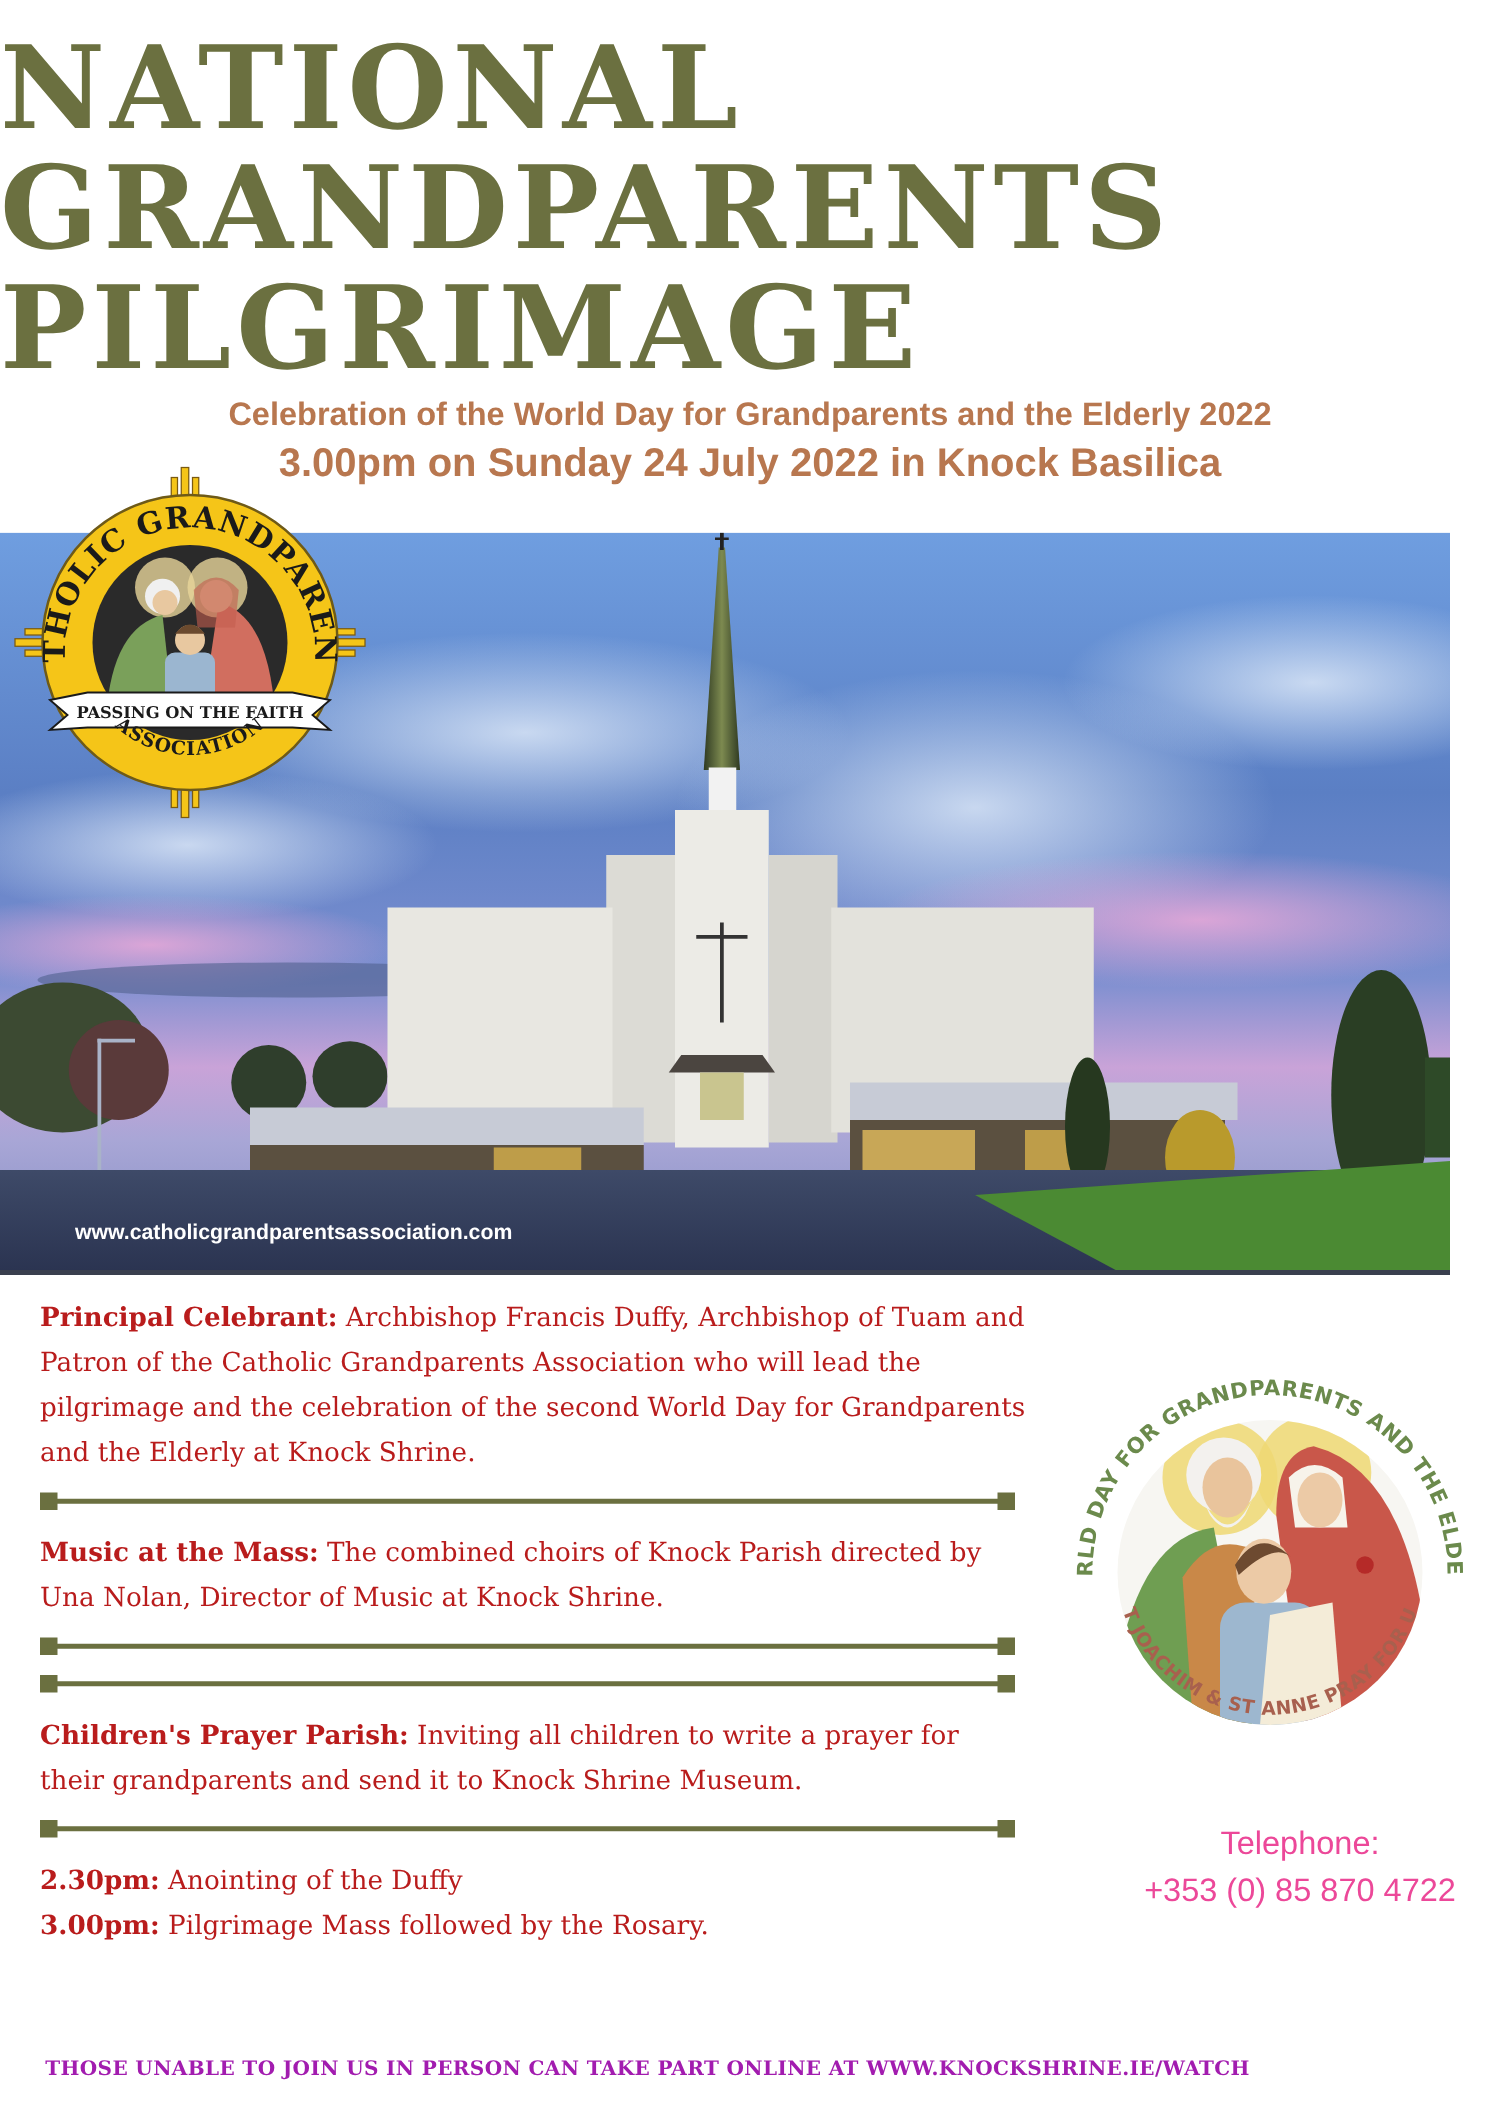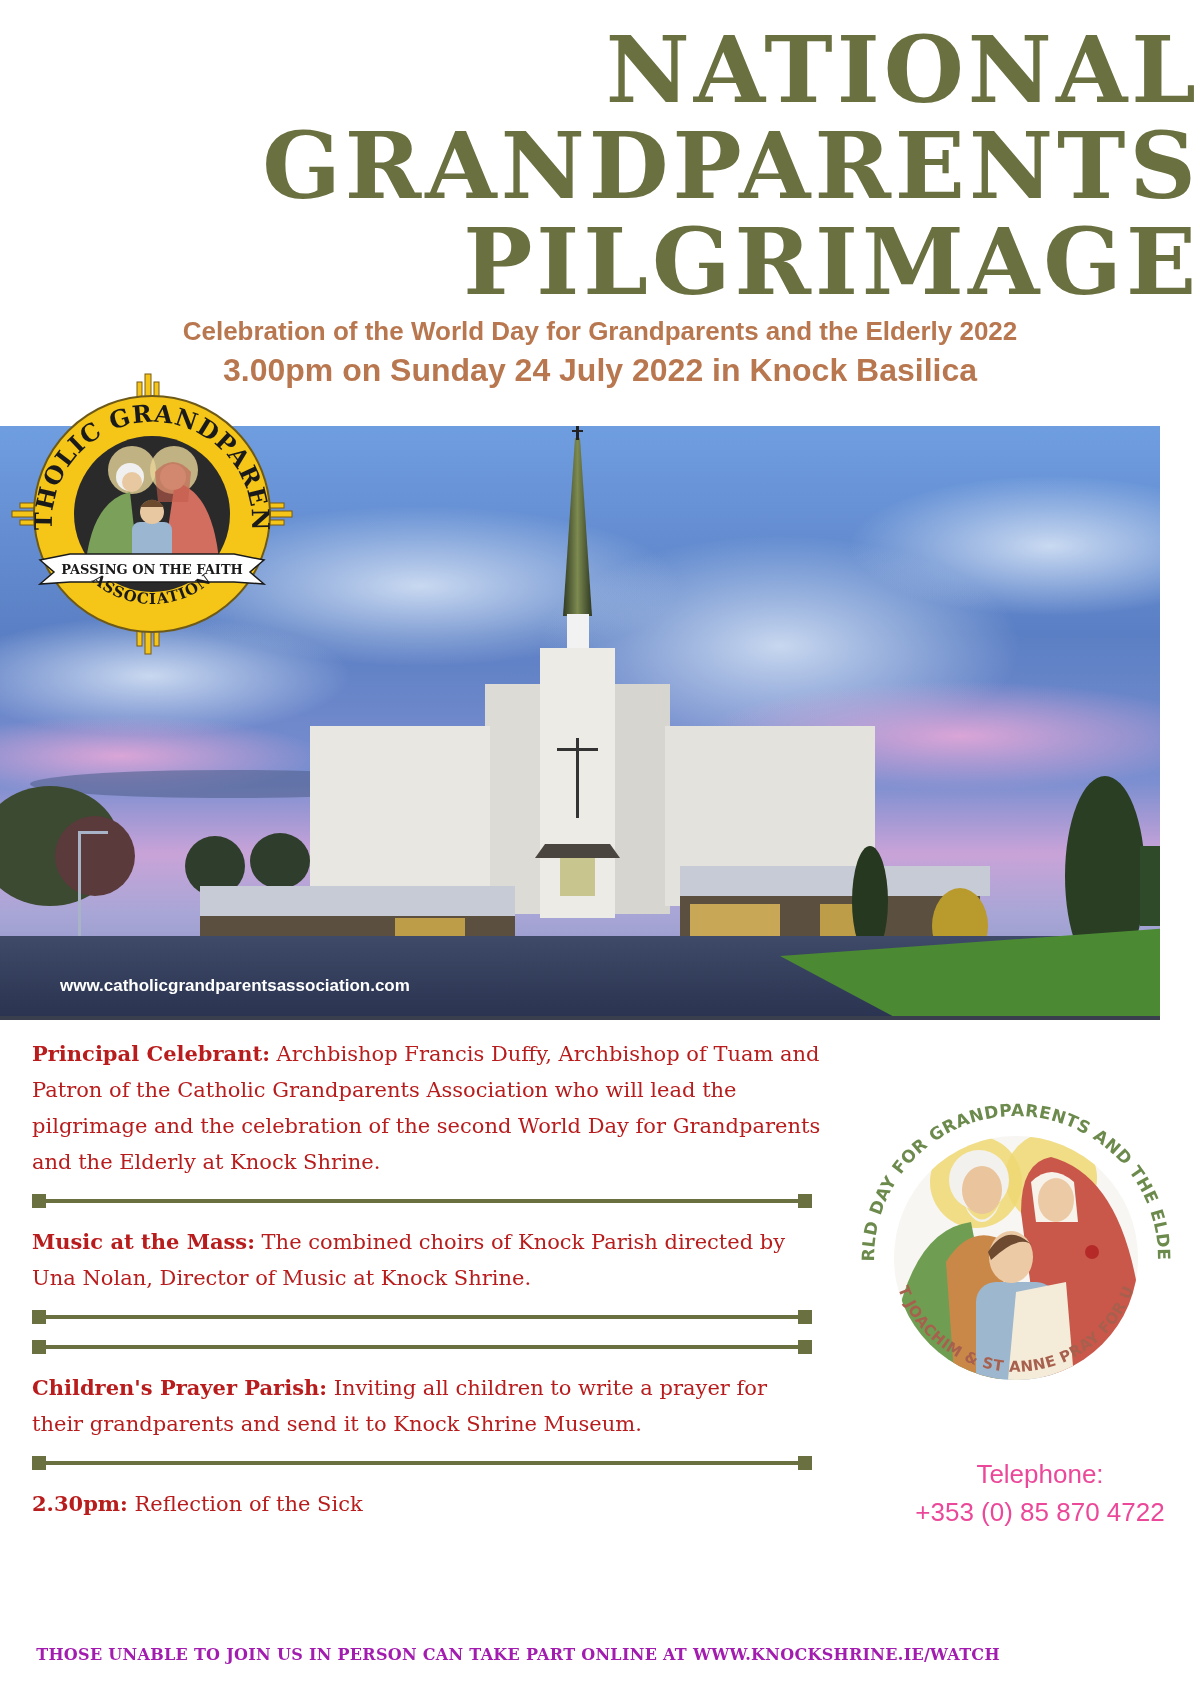--- a/index.html
+++ b/index.html
@@ -1,19 +1,19 @@
 <!DOCTYPE html>
 <html><head>
 <meta charset="utf-8">
 <style>
   * { box-sizing: border-box; margin: 0; padding: 0; }
   html, body { width: 1200px; height: 1698px; background: #ffffff; overflow: hidden; }
   body { position: relative; font-family: "DejaVu Serif", "Liberation Serif", serif; color: #1a1a1a; }
 
-  .title-block { position: absolute; left: 0; top: 22px; width: 1200px; text-align: right; }
+  .title-block { position: absolute; left: 0; top: 22px; width: 1200px; text-align: left; }
   .title-line {
     display: block; color: #6b7040; font-family: "DejaVu Serif", serif; font-weight: bold;
     font-size: 92px; line-height: 96px; letter-spacing: 4px;
   }
   .subtitle {
     position: absolute; left: 0; width: 1200px; text-align: center;
     color: #b8774f; font-weight: bold; font-family: Liberation Sans, sans-serif;
   }
   .subtitle.s1 { top: 316px; font-size: 26px; }
   .subtitle.s2 { top: 352px; font-size: 32px; }
@@ -218,21 +218,24 @@
     <b>Children's Prayer Parish:</b><span> Inviting all children to write a prayer for their grandparents and send it to Knock Shrine Museum.</span>
   </div>
   <div class="divider">
       <span class="end l"></span>
       <span class="bar"></span>
       <span class="end r"></span>
     </div>
 
   <div class="schedule">
     <div class="item">
-      <b>2.30pm:</b><span> Reflection of the Sick</span>
+      <b>2.30pm:</b><span> Anointing of the Duffy</span>
+    </div>
+    <div class="item">
+      <b>3.00pm:</b><span> Pilgrimage Mass followed by the Rosary.</span>
     </div>
   </div>
 </div>
 
 <div class="wdg-logo">
   <svg width="340" height="340" viewBox="0 0 340 340" xmlns="http://www.w3.org/2000/svg">
     <defs>
       <path id="wdTop" d="M 28,176 A 142,142 0 0 1 312,176"></path>
       <path id="wdBot" d="M 52,206 A 125,125 0 0 0 288,206"></path>
       <clipPath id="wdClip">

